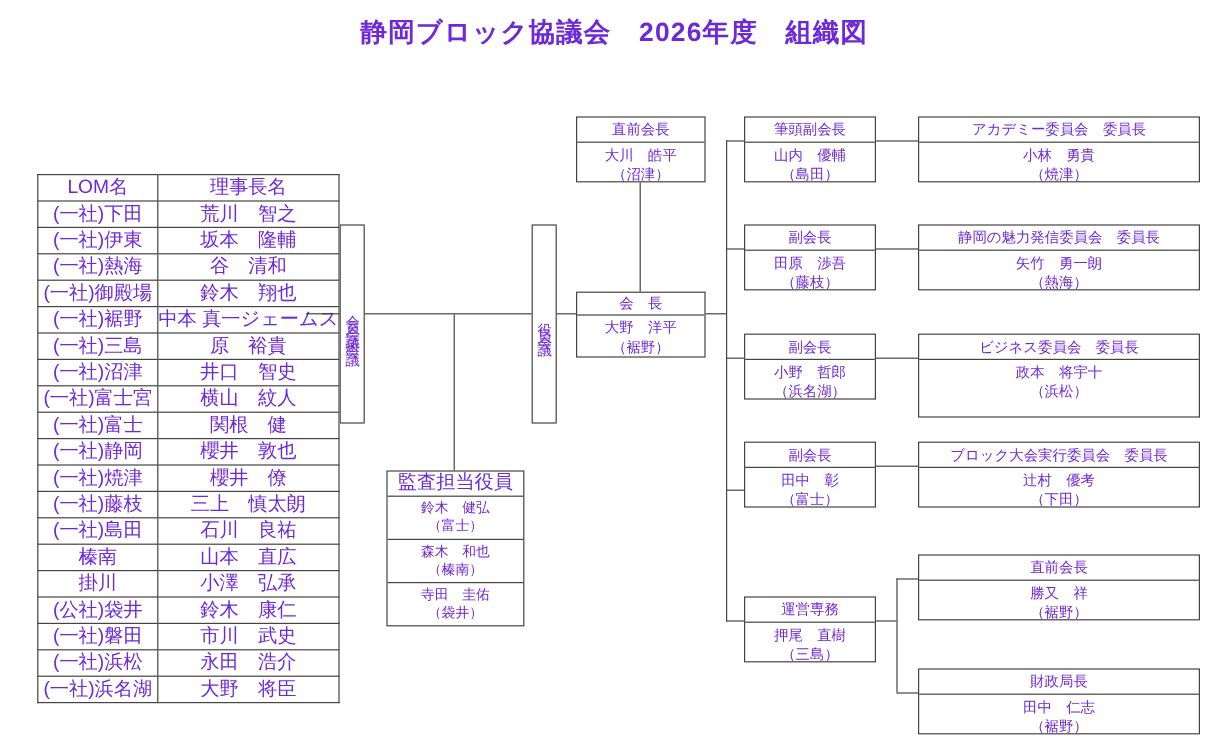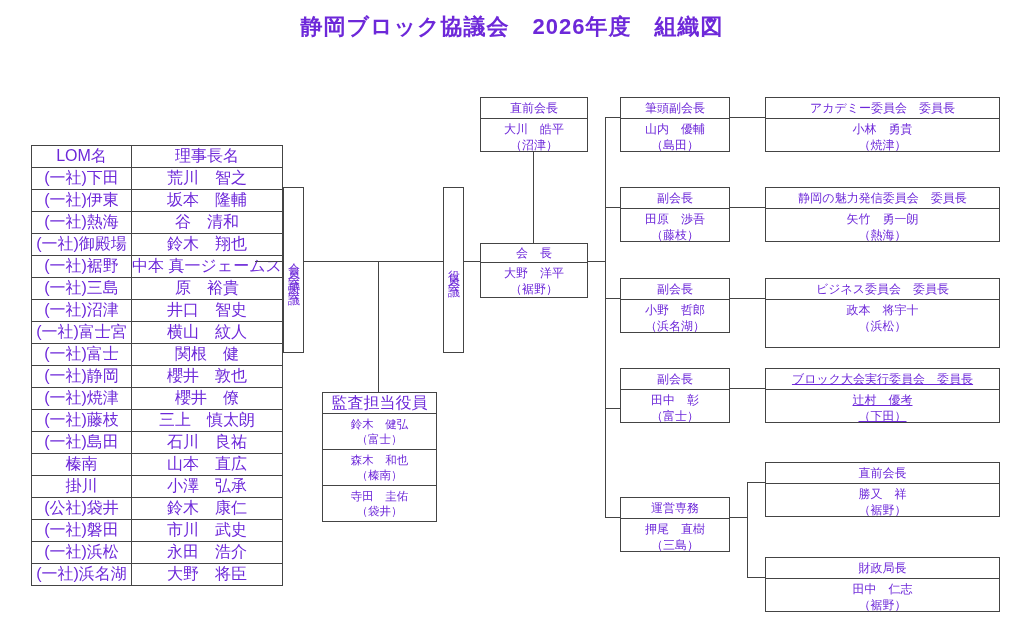--- a/index.html
+++ b/index.html
@@ -202,21 +202,21 @@
   <div class="box" style="left:765px;top:187px;width:235px;height:55px;">
     <div class="hd">静岡の魅力発信委員会　委員長</div>
     <div class="nm">矢竹　勇一朗</div>
     <div class="pl">（熱海）</div>
   </div>
   <div class="box" style="left:765px;top:278px;width:235px;height:70px;">
     <div class="hd">ビジネス委員会　委員長</div>
     <div class="nm">政本　将宇十</div>
     <div class="pl">（浜松）</div>
   </div>
-  <div class="box" style="left:765px;top:368px;width:235px;height:55px;text-decoration:underline;">
+  <div class="box" style="left:765px;top:368px;width:235px;height:55px;">
     <div class="hd">ブロック大会実行委員会　委員長</div>
     <div class="nm">辻村　優考</div>
     <div class="pl">（下田）</div>
   </div>
   <div class="box" style="left:765px;top:462px;width:235px;height:55px;">
     <div class="hd">直前会長</div>
     <div class="nm">勝又　祥</div>
     <div class="pl">（裾野）</div>
   </div>
   <div class="box" style="left:765px;top:557px;width:235px;height:55px;">

